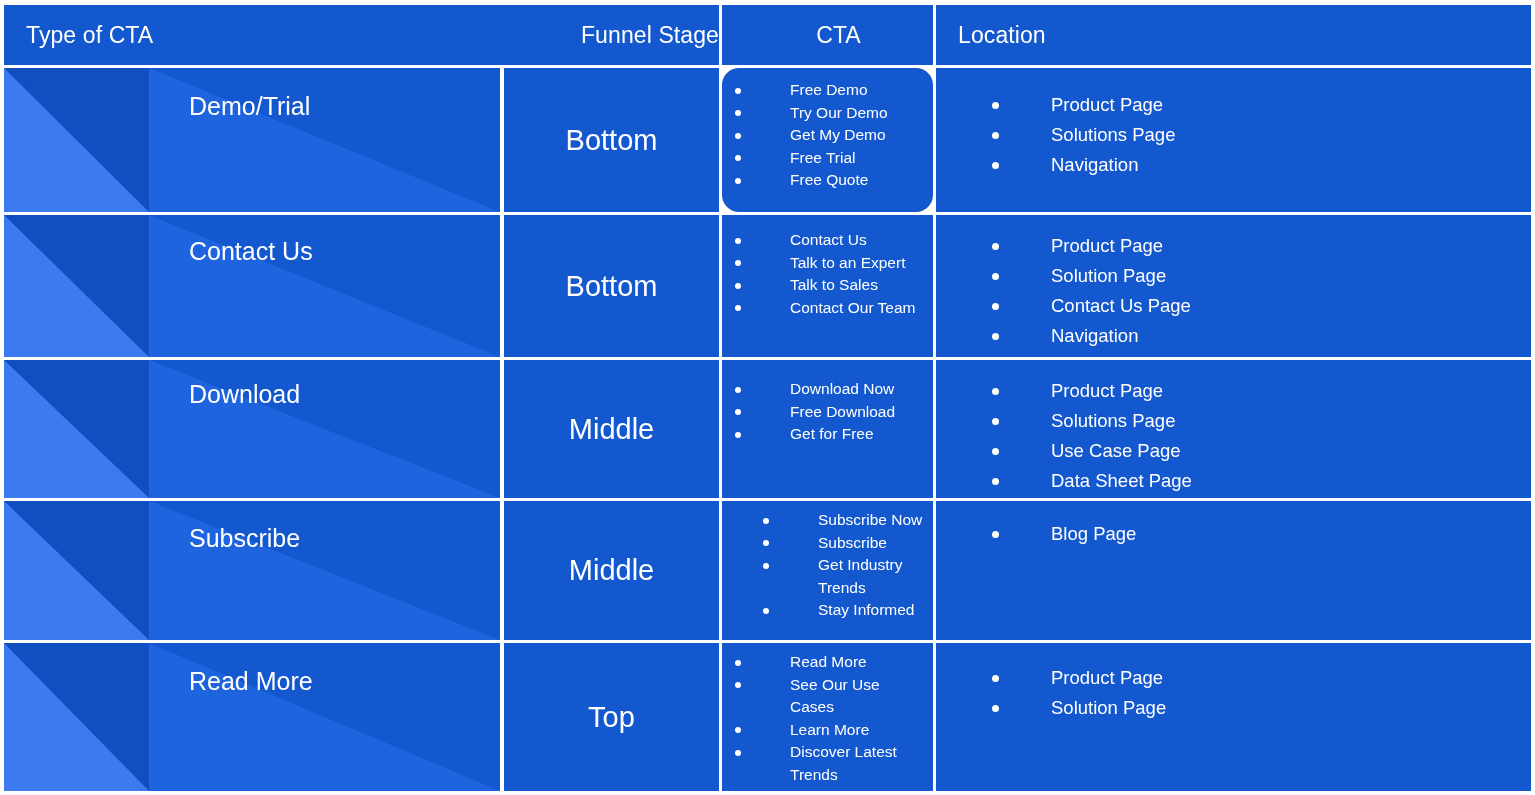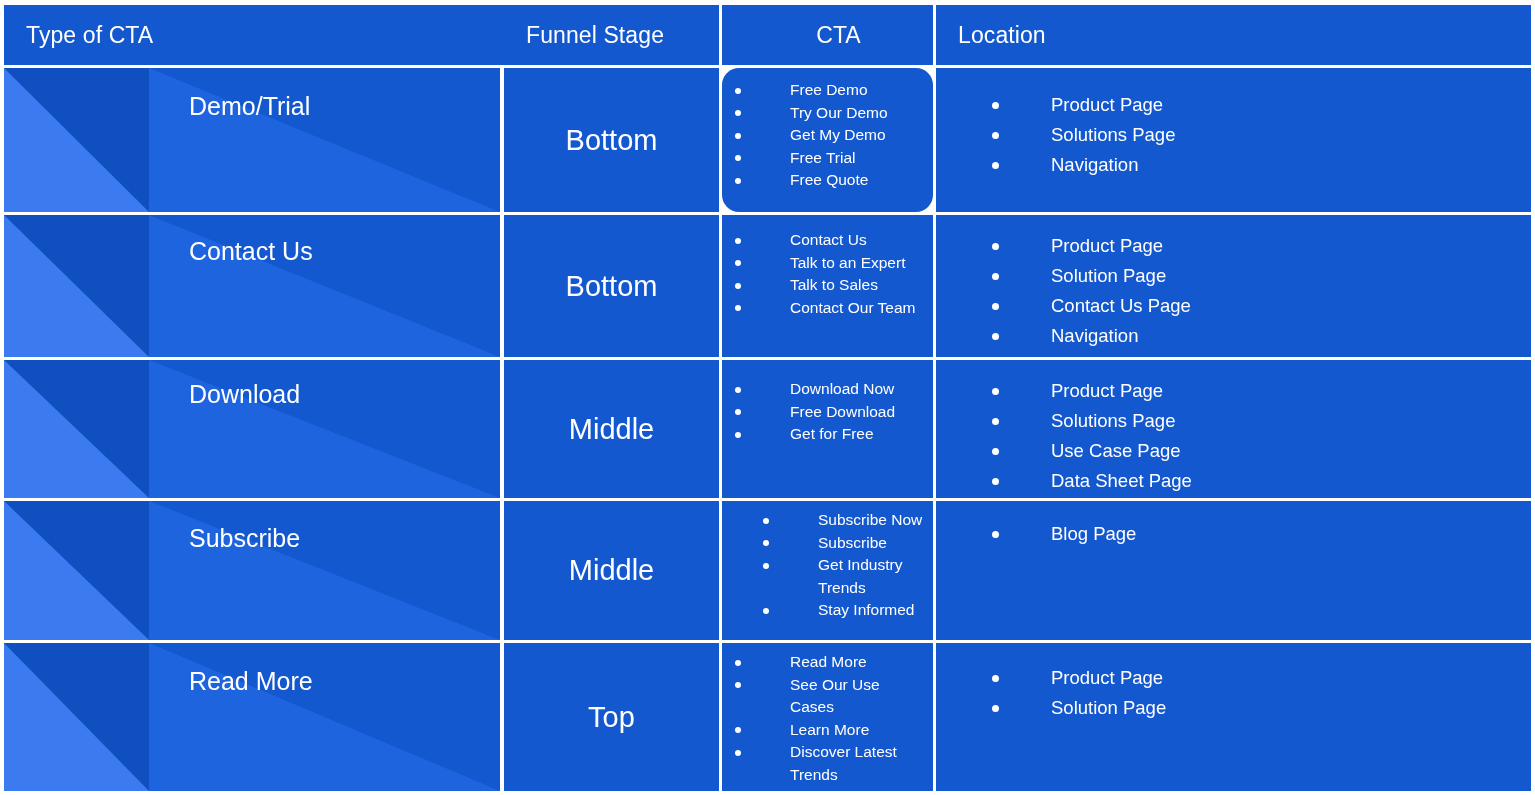--- a/index.html
+++ b/index.html
@@ -147,21 +147,21 @@
 </style>
 </head>
 <body>
 
 <div id="table-root">
 
   <div class="cell hdr" style="left:4px; top:5px; width:512px; height:60px;">
     <span class="hdr-label">Type of CTA</span>
   </div>
 
-  <div class="cell hdr" style="left:504px; top:5px; width:215px; height:60px;">
+  <div class="cell hdr" style="left:504px; top:5px; width:215px; height:60px;justify-content:flex-end;">
     <span class="hdr-label">Funnel Stage</span>
   </div>
 
   <div class="cell hdr" style="left:722px; top:5px; width:211px; height:60px;justify-content:center;">
     <span class="hdr-label">CTA</span>
   </div>
 
   <div class="cell hdr" style="left:936px; top:5px; width:595px; height:60px;">
     <span class="hdr-label">Location</span>
   </div>

